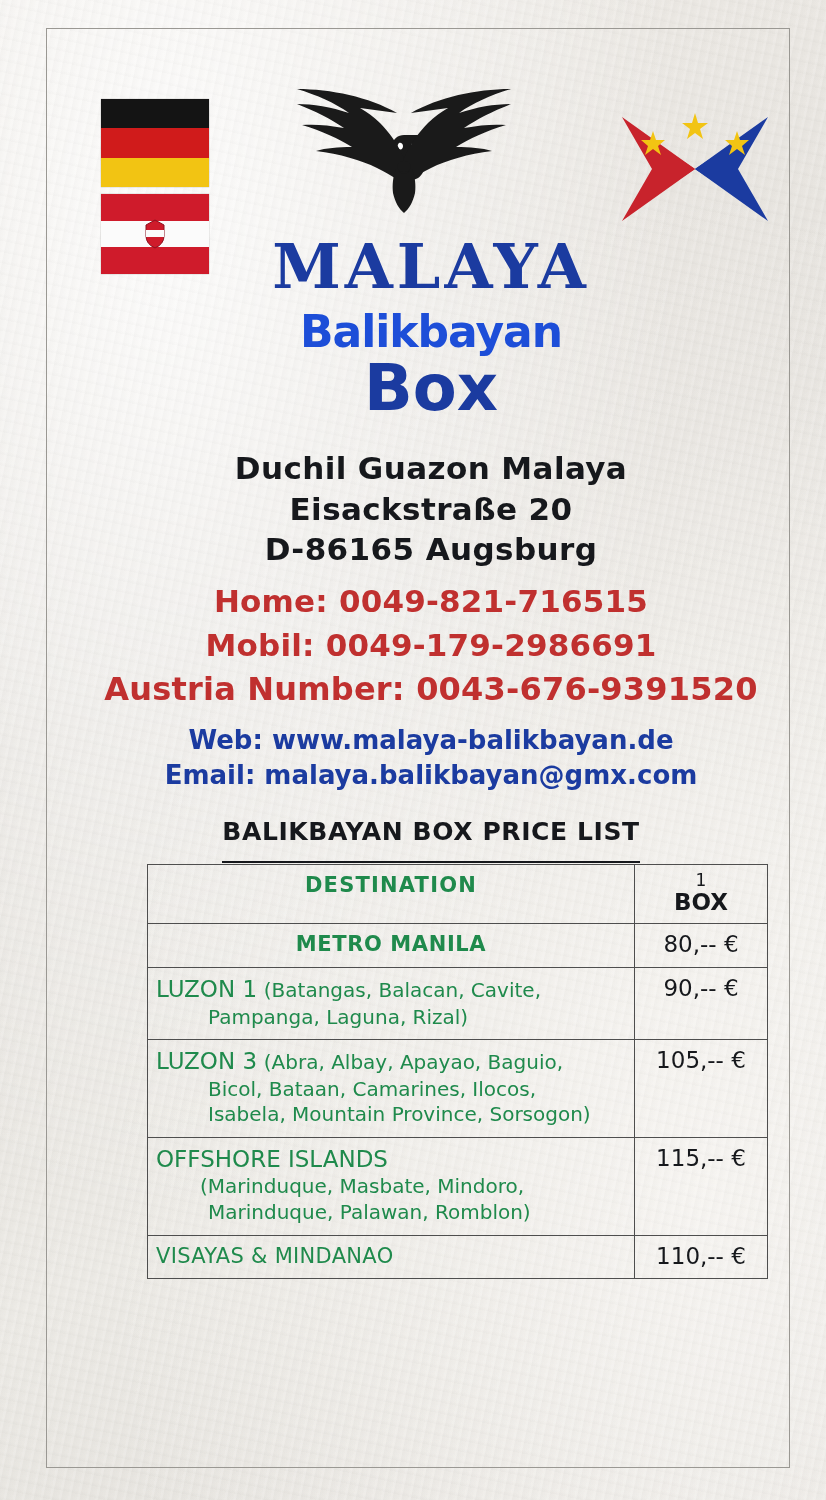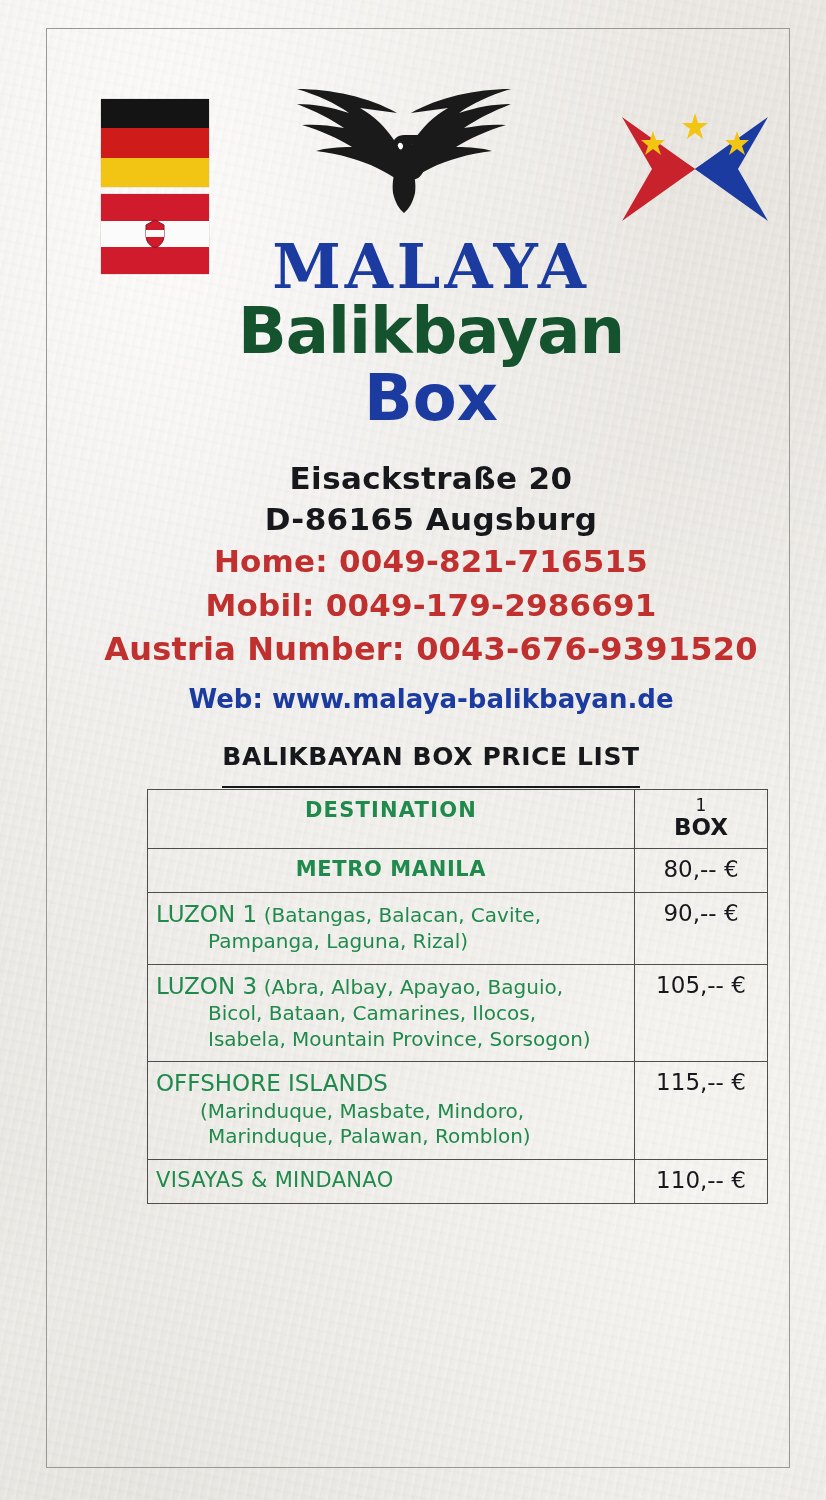--- a/index.html
+++ b/index.html
@@ -117,25 +117,25 @@
     font-family: "DejaVu Serif", serif;
     font-weight: bold;
     font-size: 62px;
     letter-spacing: 4px;
     color: #1b3ba0;
     line-height: 1.0;
   }
   .title-2 {
     font-family: "DejaVu Sans", sans-serif;
     font-weight: bold;
-    font-size: 64px;
+    font-size: 44px;
     letter-spacing: -1px;
-    color: #14532d;
+    color: #1d4ed8;
     line-height: 1.05;
-    margin-top: 0;
+    margin-top: 11px;
   }
   .title-3 {
     font-family: "DejaVu Sans", sans-serif;
     font-weight: bold;
     font-size: 64px;
     color: #1b3ba0;
     line-height: 1.05;
     margin-top: 0px;
   }
 
@@ -146,20 +146,21 @@
     font-family: "DejaVu Sans", sans-serif;
     font-weight: bold;
     color: #16181c;
     font-size: 31px;
     line-height: 1.30;
     letter-spacing: 0.4px;
   }
 
   .phones {
     text-align: center;
+    margin-top: 10px;
     font-family: "DejaVu Sans", sans-serif;
     font-weight: bold;
     color: #c0302f;
     font-size: 31px;
     line-height: 1.42;
     letter-spacing: 0.2px;
   }
   .phones .austria { font-size: 32px; }
 
   .web {
@@ -317,32 +318,34 @@
       </svg>
     </div>
 
     <div class="titles">
       <div class="title-1">MALAYA</div>
       <div class="title-2">Balikbayan</div>
       <div class="title-3">Box</div>
     </div>
 
     <div class="address">
+      <div>Duchil Guazon Malaya</div>
       <div>Eisackstraße 20</div>
       <div>D-86165 Augsburg</div>
     </div>
 
     <div class="phones">
       <div>Home: 0049-821-716515</div>
       <div>Mobil: 0049-179-2986691</div>
       <div class="austria">Austria Number: 0043-676-9391520</div>
     </div>
 
     <div class="web">
       <div>Web: www.malaya-balikbayan.de</div>
+      <div>Email: malaya.balikbayan@gmx.com</div>
     </div>
 
     <div class="pricelist-title">
       <span>BALIKBAYAN BOX PRICE LIST</span>
     </div>
 
     <div class="table-wrap">
       <table class="price">
         <tbody>
           <tr>

